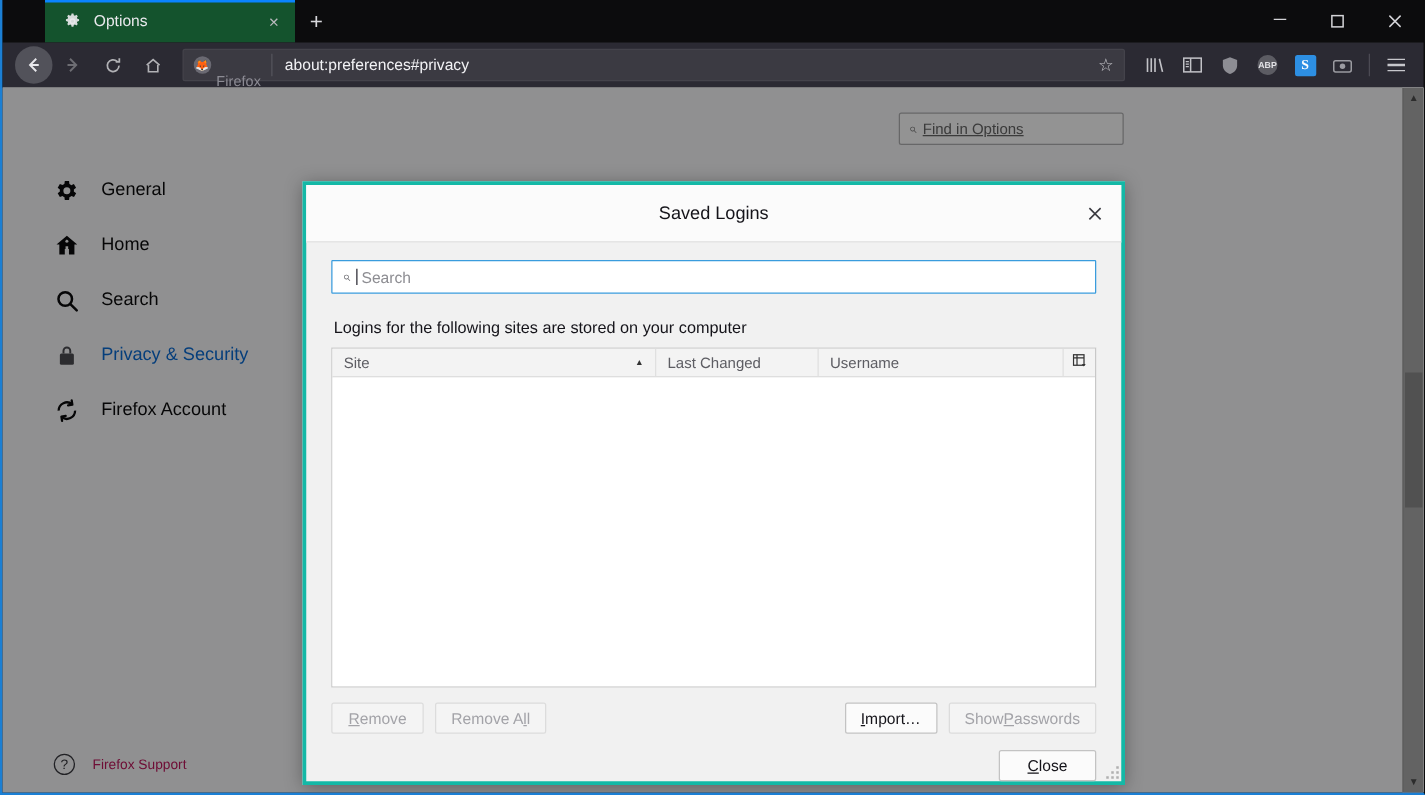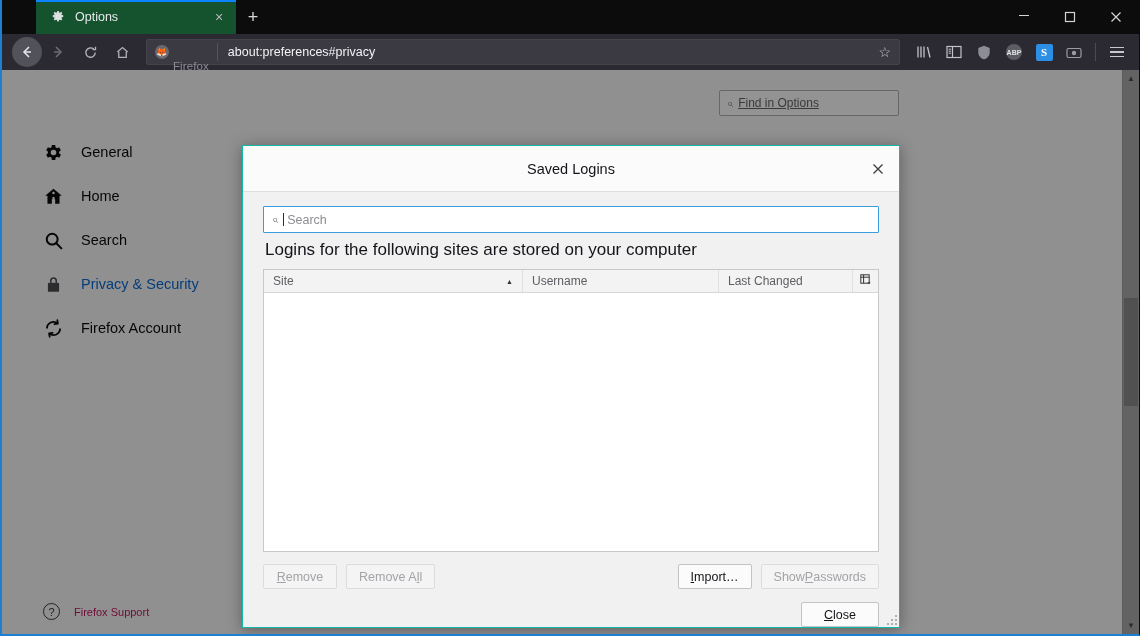--- a/index.html
+++ b/index.html
@@ -224,21 +224,21 @@
     position: absolute; left: 1px; right: 1px; top: 228px; height: 108px;
     background: #8c8c8c; cursor: pointer;
   }
   .ps-arrow.bottom { position: absolute; bottom: 0; left: 0; right: 0; }
 
   
   .dialog {
     position: absolute; left: 240px; top: 75px;
     width: 658px; height: 483px;
     background: #f1f1f1;
-    border: 1px solid #14b8a6;
+    border: 3px solid #14b8a6;
     box-shadow: 0 2px 14px rgba(0,0,0,0.35);
     z-index: 60;
     display: flex; flex-direction: column;
   }
   .dlg-titlebar {
     height: 46px; background: #fbfbfb;
     border-bottom: 1px solid #dedede;
     display: flex; align-items: center; justify-content: center;
     position: relative;
   }
@@ -251,21 +251,21 @@
   }
   .dlg-body { flex: 1; padding: 14px 20px 0 20px; display: flex; flex-direction: column; }
   .dlg-search {
     height: 27px; background: #ffffff;
     border: 1.5px solid #3a9cdd; border-radius: 1px;
     display: flex; align-items: center; gap: 2px; padding: 0 8px;
   }
   .dlg-search .mag { font-size: 11px; color: #5d5d63; transform: scaleX(-1); }
   .caret { width: 1px; height: 13px; background: #2b2a33; margin: 0 1px 0 3px; }
   .dlg-search .ph { font-size: 12.5px; color: #8d8d92; }
-  .dlg-note { font-size: 17px; color: #15141a; margin: 7px 0 9px 2px; }
+  .dlg-note { font-size: 13px; color: #15141a; margin: 19px 0 9px 2px; }
 
   .tbl {
     flex: 1;
     background: #ffffff;
     border: 1px solid #c8c8c8;
     display: flex; flex-direction: column;
     min-height: 0;
   }
   .tbl-head {
     display: flex; height: 23px;
@@ -542,25 +542,25 @@
         </div>
 
         <div class="dlg-note">Logins for the following sites are stored on your computer</div>
 
         <div class="tbl">
           <div class="tbl-head">
             <div class="th th-site">
               <span>Site</span>
               <span class="sort-asc">▲</span>
             </div>
+            <div class="th th-changed">
+              <span>Last Changed</span>
+            </div>
             <div class="th th-user">
               <span>Username</span>
-            </div>
-            <div class="th th-changed">
-              <span>Last Changed</span>
             </div>
             <div class="th th-picker">
               <span class="colpicker-ico">
                 <svg width="12" height="12" viewBox="0 0 12 12" fill="none" stroke="#333" stroke-width="1">
                   <rect x="0.8" y="0.8" width="8.4" height="8.4"></rect>
                     <path d="M3.6 0.8v8.4M0.8 3.2h8.4"></path>
                   <path d="M7.4 8.2l1.6 2 1.6-2z" fill="#333" stroke="none"></path>
                 </svg>
               </span>
             </div>

